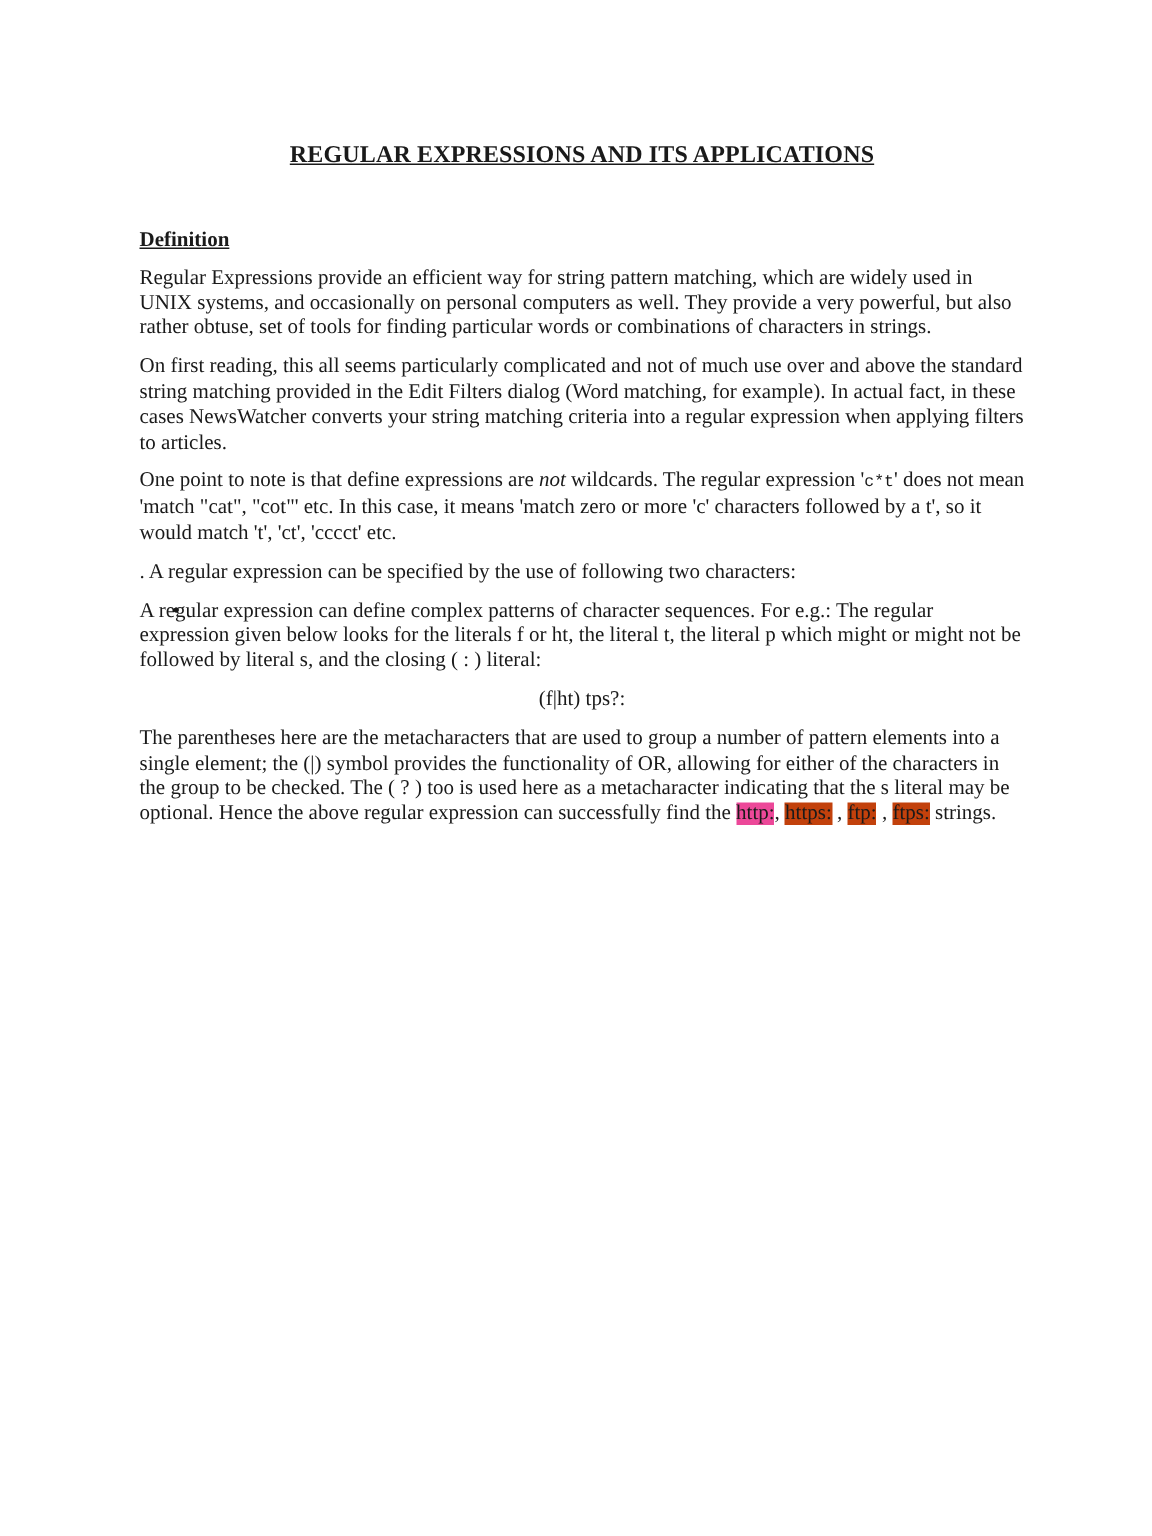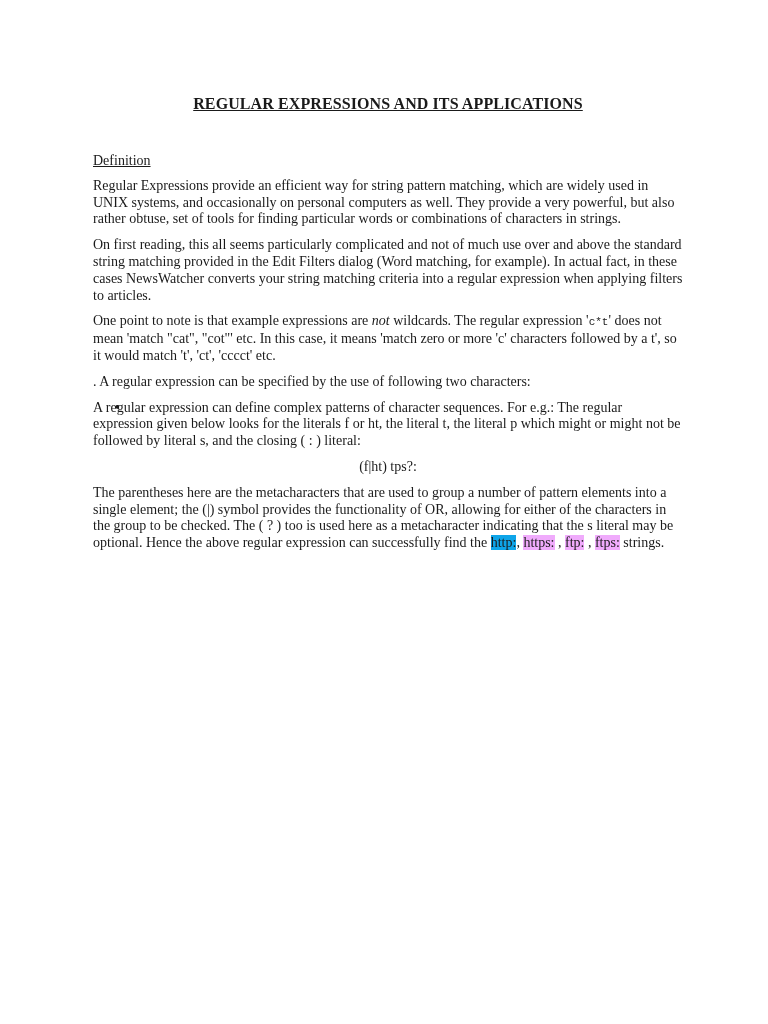--- a/index.html
+++ b/index.html
@@ -27,21 +27,21 @@
       text-align: center;
       font-weight: bold;
       text-decoration: underline;
       font-size: 16px;
       letter-spacing: 0.1px;
       margin: 0 0 0 0;
       padding-left: 0;
       height: 24px;
     }
     .heading {
-      font-weight: normal;
+      font-weight: bold;
       text-decoration: underline;
       font-size: 14px;
       margin-top: 33px;
       margin-bottom: 8px;
     }
     p {
       margin: 0 0 9px 0;
     }
     .mono {
       font-family: "Liberation Mono", "DejaVu Sans Mono", monospace;
@@ -58,38 +58,38 @@
     }
     ul.bullets li .bullet {
       position: absolute;
       left: -25px;
       top: 0;
     }
     .center {
       text-align: center;
       margin-bottom: 9px;
     }
-    .hl-light { background: #0ea5e9; }
-    .hl-mid { background: #f0abfc; }
+    .hl-light { background: #ec4899; }
+    .hl-mid { background: #c2410c; }
   </style>
 </head>
 <body>
 
 <div class="page">
 
   <div class="title">REGULAR EXPRESSIONS AND ITS APPLICATIONS</div>
 
   <div class="heading">Definition</div>
 
   <p>Regular Expressions provide an efficient way for string pattern matching, which are widely used in UNIX systems, and occasionally on personal computers as well. They provide a very powerful, but also rather obtuse, set of tools for finding particular words or combinations of characters in strings.</p>
 
   <p>On first reading, this all seems particularly complicated and not of much use over and above the standard string matching provided in the Edit Filters dialog (Word matching, for example). In actual fact, in these cases NewsWatcher converts your string matching criteria into a regular expression when applying filters to articles.</p>
 
 
-  <p><span>One point to note is that example expressions are </span><em>not</em><span> wildcards. The regular expression '</span><span class="mono">c*t</span><span>' does not mean 'match "cat", "cot"' etc. In this case, it means 'match zero or more 'c' characters followed by a t', so it would match 't', 'ct', 'cccct' etc.</span></p>
+  <p><span>One point to note is that define expressions are </span><em>not</em><span> wildcards. The regular expression '</span><span class="mono">c*t</span><span>' does not mean 'match "cat", "cot"' etc. In this case, it means 'match zero or more 'c' characters followed by a t', so it would match 't', 'ct', 'cccct' etc.</span></p>
 
   <p>. A regular expression can be specified by the use of following two characters:</p>
 
   <ul class="bullets">
     <li>
       <span class="bullet">•</span>
     </li>
     <li>
       <span class="bullet">•</span>
     </li>

